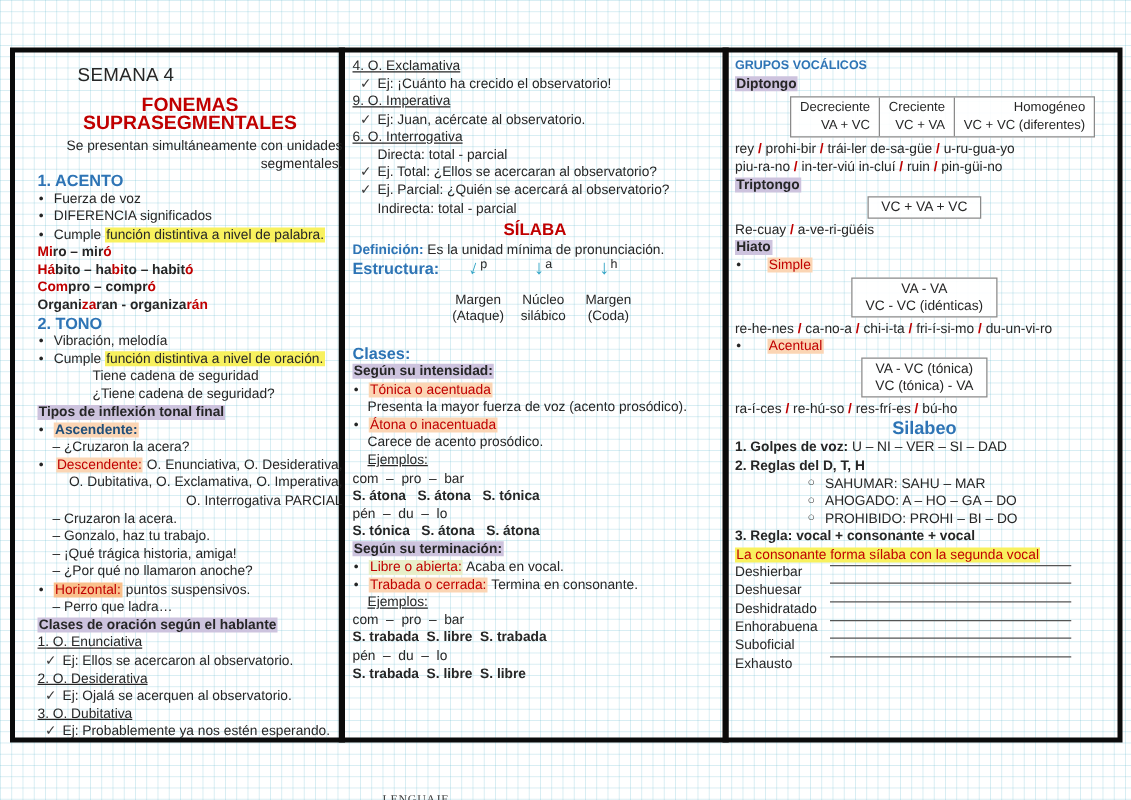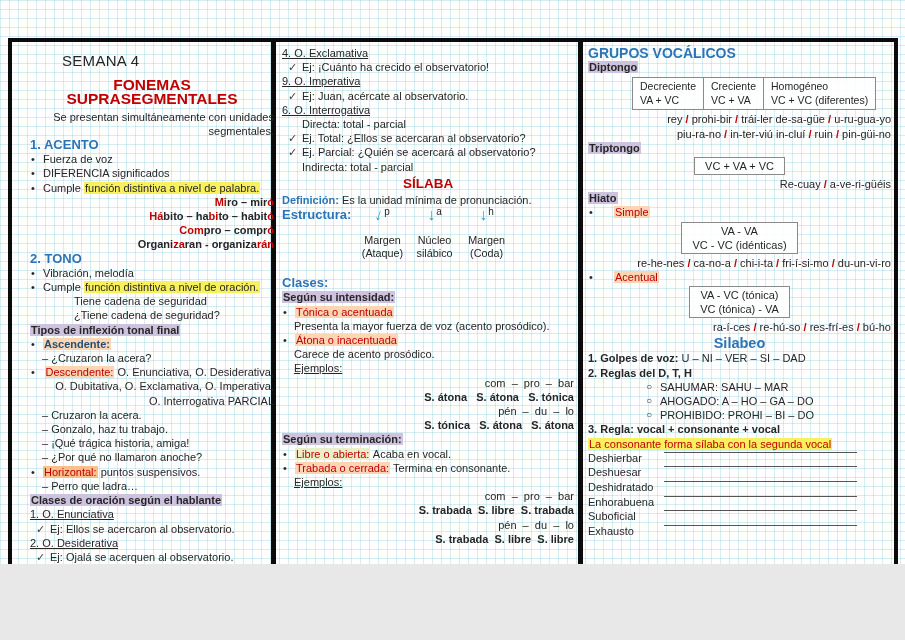--- a/index.html
+++ b/index.html
@@ -1,31 +1,31 @@
 <!DOCTYPE html>
 <html><head>
 <meta charset="utf-8">
 <style>
   html,body{margin:0;padding:0;background:#e8e8e8;}
-  .page{position:relative;width:905px;height:564px;background-color:#ffffff;
+  .page{position:relative;width:905px;height:640px;background-color:#ffffff;
     background-image:
       linear-gradient(to right, rgba(110,190,210,0.28) 1px, transparent 1px),
       linear-gradient(to bottom, rgba(110,190,210,0.28) 1px, transparent 1px);
     background-size:9px 9px;
     font-family:"Liberation Sans", sans-serif;color:#262626;overflow:hidden;}
   .frame{position:absolute;left:8px;top:38px;width:882px;height:548px;border:4px solid #0b0b0b;}
   .vd{position:absolute;top:38px;height:556px;width:5px;background:#0b0b0b;}
   .vd1{left:271px}.vd2{left:578px}
   .col{position:absolute;top:46px;font-size:11px;line-height:14.2px;}
   .c1{left:30px;width:244px}
   .c2{left:282px;width:292px}
   .c3{left:588px;width:303px}
   .ln{min-height:14px;white-space:nowrap;}
   .wrap{white-space:normal;text-align:right;}
-  .c{text-align:right}
+  .c{text-align:left}
   .b{font-weight:700}
   .u{text-decoration:underline}
   .red{color:#C00000}
   .blue{color:#2E74B5;font-weight:700}
   .nb{color:#1F4E79;font-weight:700}
   .hl-y{background:#F8F15E;padding:0 1px}
   .hl-p{background:#FBD5B4;padding:0 1px}
   .hl-o{background:#F9C08C;padding:0 1px}
   .hl-l{background:#CDC3DE;padding:0 1px}
   .hl-g{background:#E8EFC9;padding:0 1px}
@@ -36,23 +36,23 @@
   .circ{position:relative;padding-left:72px}
   .circ::before{content:attr(data-mark);position:absolute;left:58px;top:0px;font-size:10px;color:#3a3a3a;}
   .ind{padding-left:44px}
   .ind2{padding-left:20px}
   .dash{padding-left:12px}
   .h-week{font-size:15px;margin:8px 0 10px 32px;letter-spacing:.3px}
   .h-main{font-size:15.5px;font-weight:700;color:#C00000;text-align:center;margin-bottom:3px}
   .h-sec{color:#2E74B5;font-weight:700;font-size:13px}
   .h-silaba{color:#C00000;font-weight:700;font-size:13.5px;text-align:center;margin:3px 0 2px}
   .h-silabeo{color:#2E74B5;font-weight:700;font-size:14.5px;text-align:center;margin:2px 0 1px}
-  .h-grupos{color:#2E74B5;font-weight:700;font-size:14px}
+  .h-grupos{color:#2E74B5;font-weight:700;font-size:10px}
   .tbl{display:flex;margin:3px 0 2px 44px;border:1px solid #8a8a8a;background:rgba(255,255,255,0.88);width:fit-content;font-size:10.5px;}
-  .tcell{border-left:1px solid #8a8a8a;padding:2px 7px;text-align:left;line-height:13.5px;white-space:nowrap;}
+  .tcell{border-left:1px solid #8a8a8a;padding:2px 7px;text-align:right;line-height:13.5px;white-space:nowrap;}
   .tcell:first-child{border-left:none}
   .box{border:1px solid #8a8a8a;background:rgba(255,255,255,0.88);width:fit-content;margin:2px auto;padding:1px 10px;text-align:center;line-height:14px;white-space:nowrap;}
   .estructura{position:relative;height:68px;margin-top:1px;}
   .est-label{position:absolute;left:0;top:0}
   .su-row{position:absolute;left:76px;top:0;white-space:nowrap;}
   .su{display:inline-block;width:49px;vertical-align:top;text-align:center}
   .arrow-row{height:26px}
   .arr{color:#2FA3C5;font-size:16px;font-weight:700;display:inline-block;}
   .arr-slant{transform:rotate(18deg)}
   .ltr{font-size:10px;position:relative;top:-5px;margin-left:1px}

